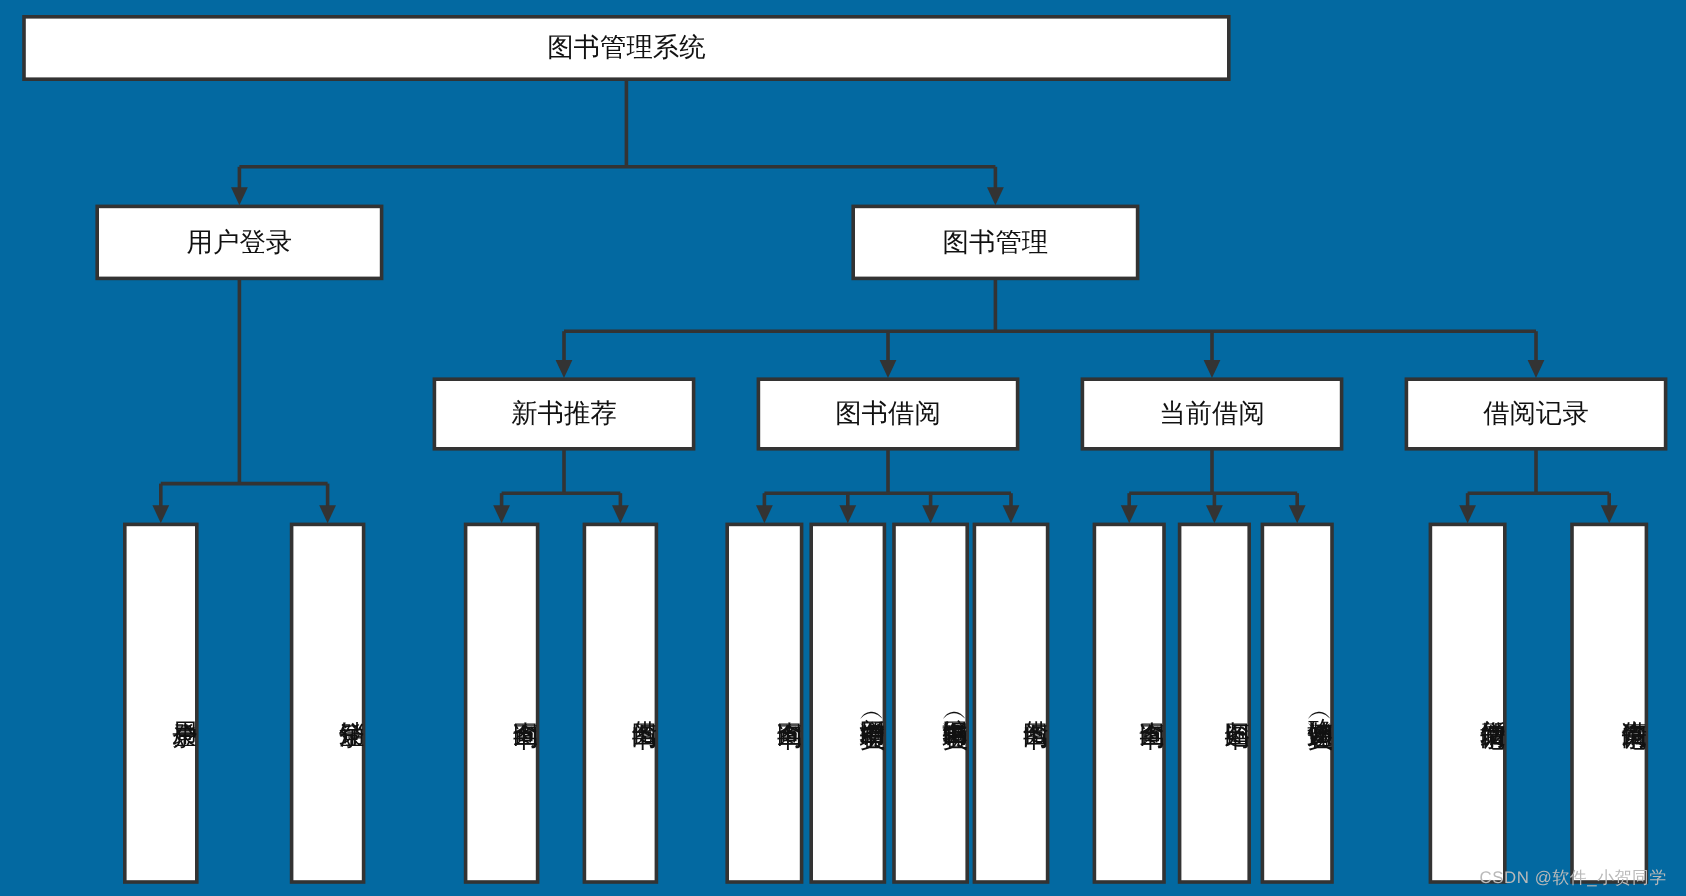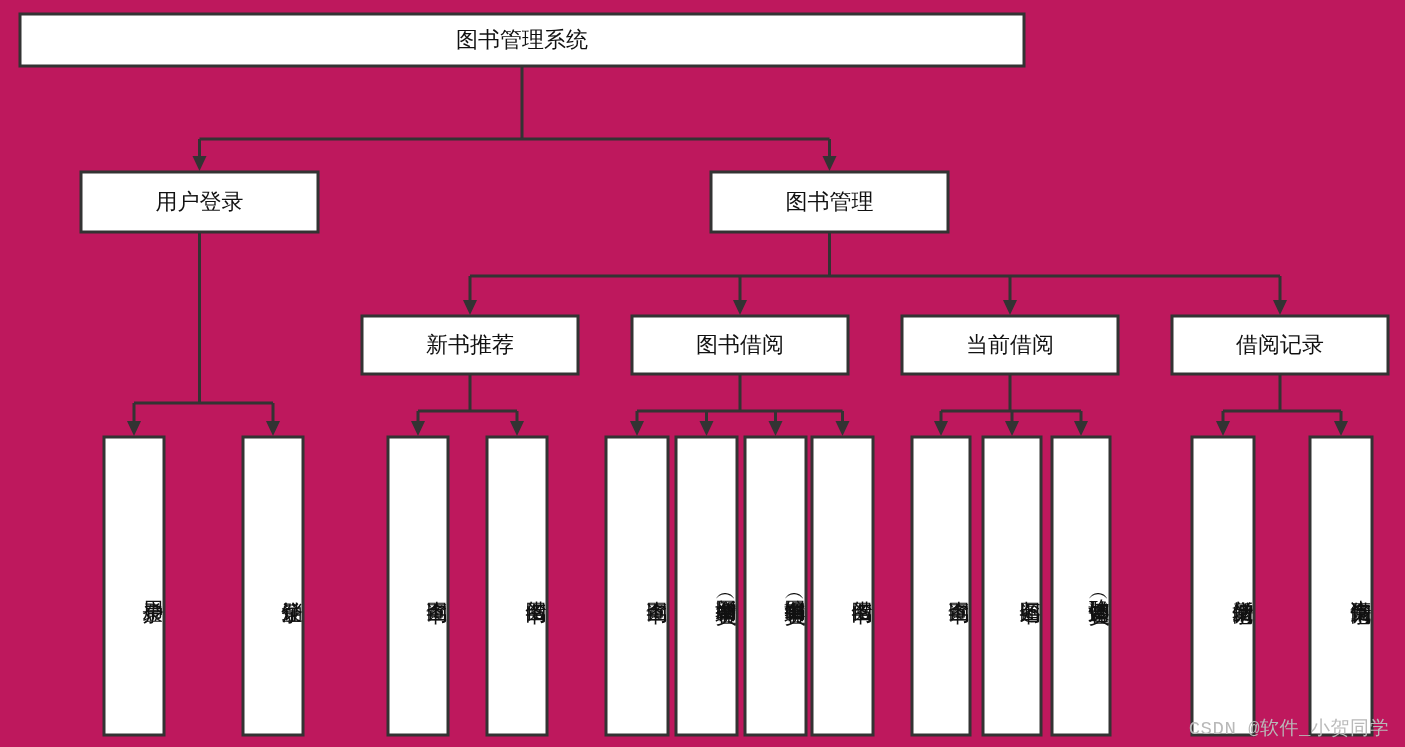--- a/index.html
+++ b/index.html
@@ -8,21 +8,21 @@
     padding: 0;
     background: #ffffff;
   }
   body {
     font-family: "Liberation Sans", "DejaVu Sans", sans-serif;
   }
   #diagram-root {
     position: relative;
     width: 1405px;
     height: 747px;
-    background: #be185d;
+    background: #0369a1;
     overflow: hidden;
   }
   svg#flow-svg {
     position: absolute;
     left: 0;
     top: 0;
     width: 1405px;
     height: 747px;
     display: block;
   }
@@ -61,22 +61,22 @@
     display: flex;
     align-items: flex-start;
     justify-content: center;
     white-space: nowrap;
     pointer-events: none;
   }
   .watermark {
     position: absolute;
     right: 16px;
     bottom: 6px;
-    font-family: Liberation Mono, monospace;
-    font-size: 19px;
+    font-family: Liberation Sans, sans-serif;
+    font-size: 14px;
     color: #b9b9b9;
     letter-spacing: 0.5px;
     user-select: none;
   }
 </style>
 </head>
 <body>
 
 <div id="diagram-root">
 

